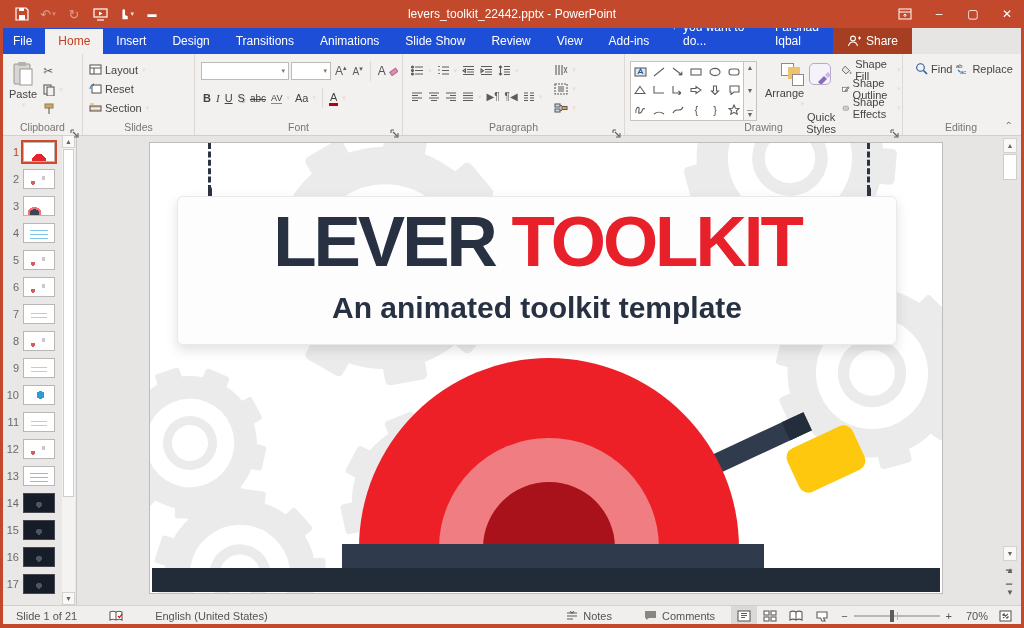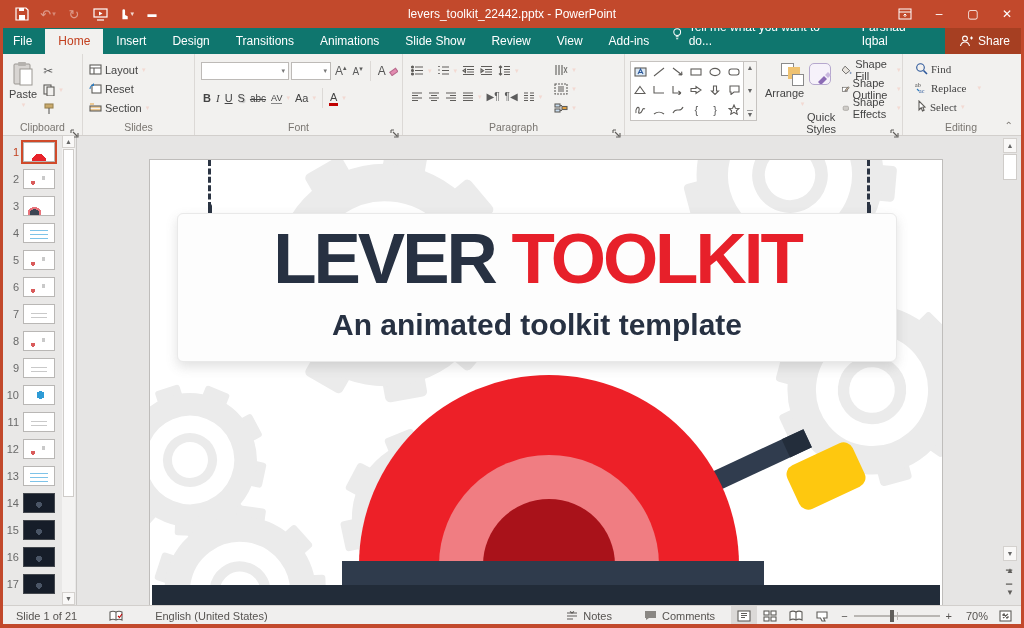--- a/index.html
+++ b/index.html
@@ -13,21 +13,21 @@
   #titlebar{position:absolute;left:0;top:0;width:1024px;height:28px;background:#c2492c;color:#fff;
             display:flex;align-items:center;z-index:50;}
   #qat{display:flex;align-items:center;gap:10px;padding-left:14px;}
   .qat-i{width:16px;height:16px;display:flex;align-items:center;justify-content:center;color:#fff;font-size:13px;}
   .dim{opacity:.45;}
   .dd{font-size:7px;margin-left:1px;color:#f3d9d2;}
   #win-title{position:absolute;left:0;right:0;text-align:center;font-size:12px;color:#fff;pointer-events:none;}
   #winbtns{margin-left:auto;display:flex;height:28px;}
   .wbtn{width:34px;height:28px;display:flex;align-items:center;justify-content:center;color:#fff;font-size:12px;}
   
-  #tabrow{position:absolute;left:0;top:28px;width:1024px;height:26px;background:#0f766e;display:flex;
+  #tabrow{position:absolute;left:0;top:28px;width:912px;height:26px;background:#1d4ed8;display:flex;
           align-items:flex-end;z-index:49;}
   .tab{padding:5px 13px 6px;font-size:12px;color:#fff;white-space:nowrap;}
   .tab.active{background:#f2f1ef;color:#c2401f;}
   #tellme{display:flex;align-items:center;gap:6px;color:#fff;font-size:12px;padding:5px 10px 6px;}
   #tabspacer{flex:1;}
   #username{color:#fff;font-size:12px;padding:5px 14px 6px;}
   #sharebtn{background:#a63f22;color:#fff;font-size:12px;display:flex;align-items:center;gap:5px;
             padding:5px 14px 6px;height:15px;}
   
   #ribbon{position:absolute;left:3px;top:54px;width:1018px;height:81px;background:#f2f1ef;
@@ -70,21 +70,21 @@
   .v-d{background:repeating-linear-gradient(#fff 0 3px, #c9c9c9 3px 4px) center/16px 8px no-repeat,#fff;}
   .v-e{background:radial-gradient(circle at 55% 50%, #2e9bd6 0 4px, #fff 4px);}
   .v-dark{background:radial-gradient(circle at 50% 60%, #4a5566 0 3px, #161d29 3px);border-color:#44484e;}
   #thumbscroll{position:absolute;right:1px;top:0;width:13px;height:470px;background:#f4f3f2;}
   .scr-btn{position:absolute;left:0;width:13px;height:13px;display:flex;align-items:center;justify-content:center;
            font-size:7px;color:#666;background:#f9f8f7;border:1px solid #d4d1ce;box-sizing:border-box;}
   #thumbscroll .track-thumb{position:absolute;left:1px;top:14px;width:11px;height:348px;background:#fff;
            border:1px solid #cfccc9;box-sizing:border-box;}
   
   #canvas{position:relative;flex:1;height:470px;background:#e6e5e4;}
-  #slide{position:absolute;left:72px;top:24px;width:792px;height:450px;background:#fff;
+  #slide{position:absolute;left:72px;top:7px;width:792px;height:450px;background:#fff;
          border:1px solid #bfbdbb;box-sizing:content-box;overflow:hidden;}
   #gearlayer{position:absolute;left:0;top:0;width:792px;height:450px;}
   .hangline{position:absolute;top:0;width:0;height:48px;border-left:3px dashed #2b3443;}
   .hangline::after{content:"";position:absolute;left:-3px;top:44px;width:4px;height:12px;background:#2b3443;
                    border-radius:3px;}
   #hang-l{left:58px;} #hang-r{left:717px;}
   #signboard{position:absolute;left:27px;top:53px;width:718px;height:147px;background:#fdfdfd;
              border:1px solid #e9e9e9;border-radius:6px;box-shadow:0 5px 12px rgba(90,90,90,.18);
              text-align:center;z-index:5;}
   #sign-title{margin:2px 0 0;font-size:71px;font-weight:bold;letter-spacing:-3px;line-height:86px;white-space:nowrap;}
@@ -553,27 +553,28 @@
             <span class="dd">▾</span>
         </span>
         <span class="smbtn">
           <svg class="mi" width="13" height="12" viewBox="0 0 13 12">
               <rect x="2" y="3" width="9" height="7" rx="2" fill="#cfccc8" stroke="#9a9792"></rect>
             </svg>
           <span>Shape Effects</span>
             <span class="dd">▾</span>
         </span>
       </div>
+      <span class="grp-label">Drawing</span>
       <span class="launcher"><svg class="mi" width="9" height="9" viewBox="0 0 9 9">
             <path d="M1 1h3M1 1v3M3 3l4 4M8 4v4H4"></path>
           </svg></span>
     </div>
 
     <div class="grp" style="width:116px;padding-left:10px;border-right:none;">
-      <div style="display:flex;flex-direction:column;margin-top:2px;font-family:Liberation Serif, serif;">
+      <div style="display:flex;flex-direction:row;margin-top:2px;">
         <span class="smbtn">
           <svg class="mi" width="13" height="13" viewBox="0 0 13 13" style="stroke:#2b579a;">
               <circle cx="5.5" cy="5.5" r="3.8"></circle>
               <path d="M8.5 8.5l3.5 3.5" stroke-width="1.6"></path>
             </svg>
           <span>Find</span>
         </span>
         <span class="smbtn">
           <svg class="mi" width="13" height="13" viewBox="0 0 13 13">
               <text x="0" y="6" font-size="6" fill="#444" stroke="none">ab</text>

